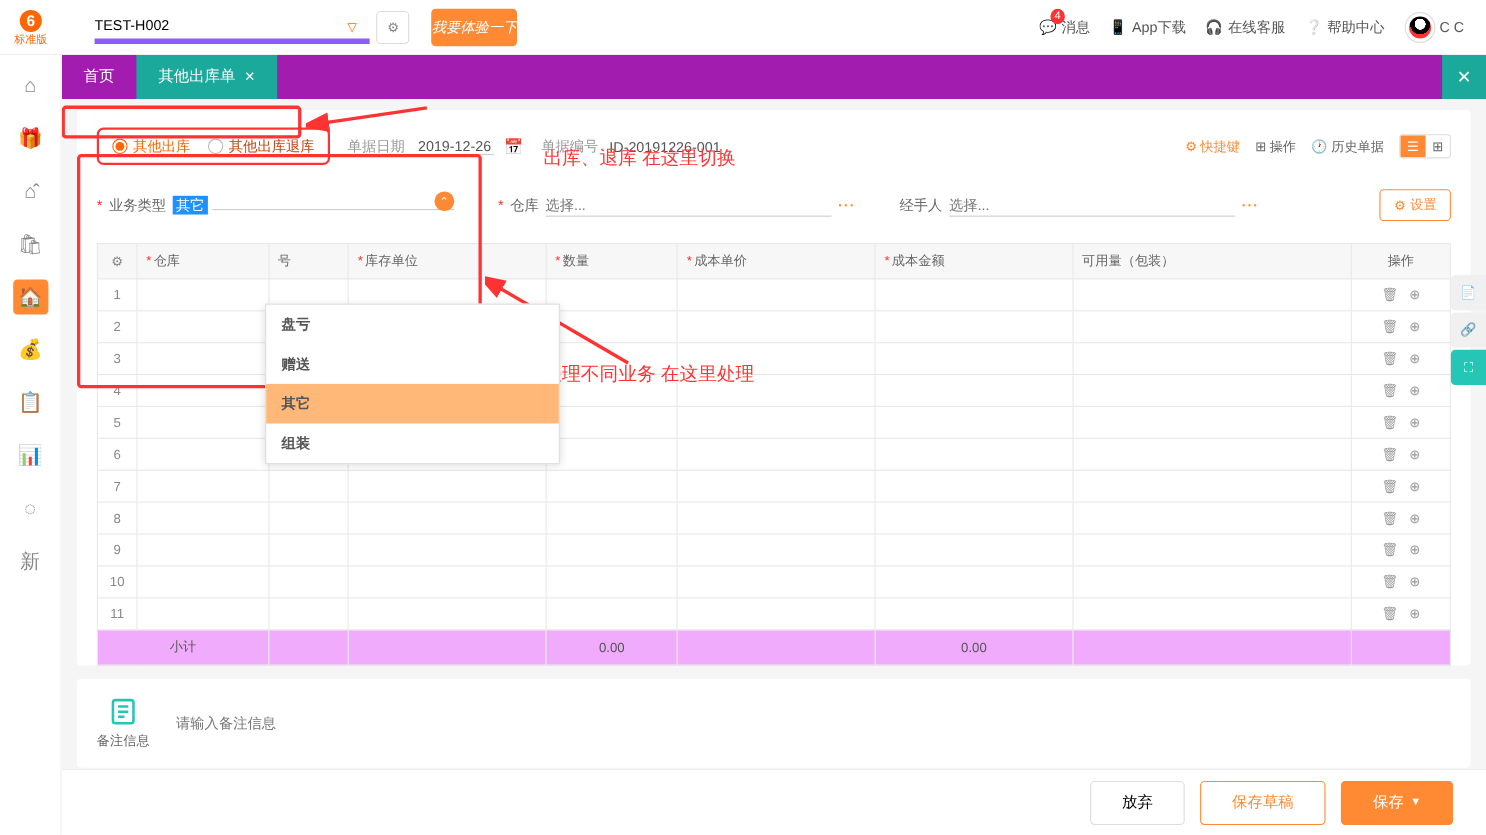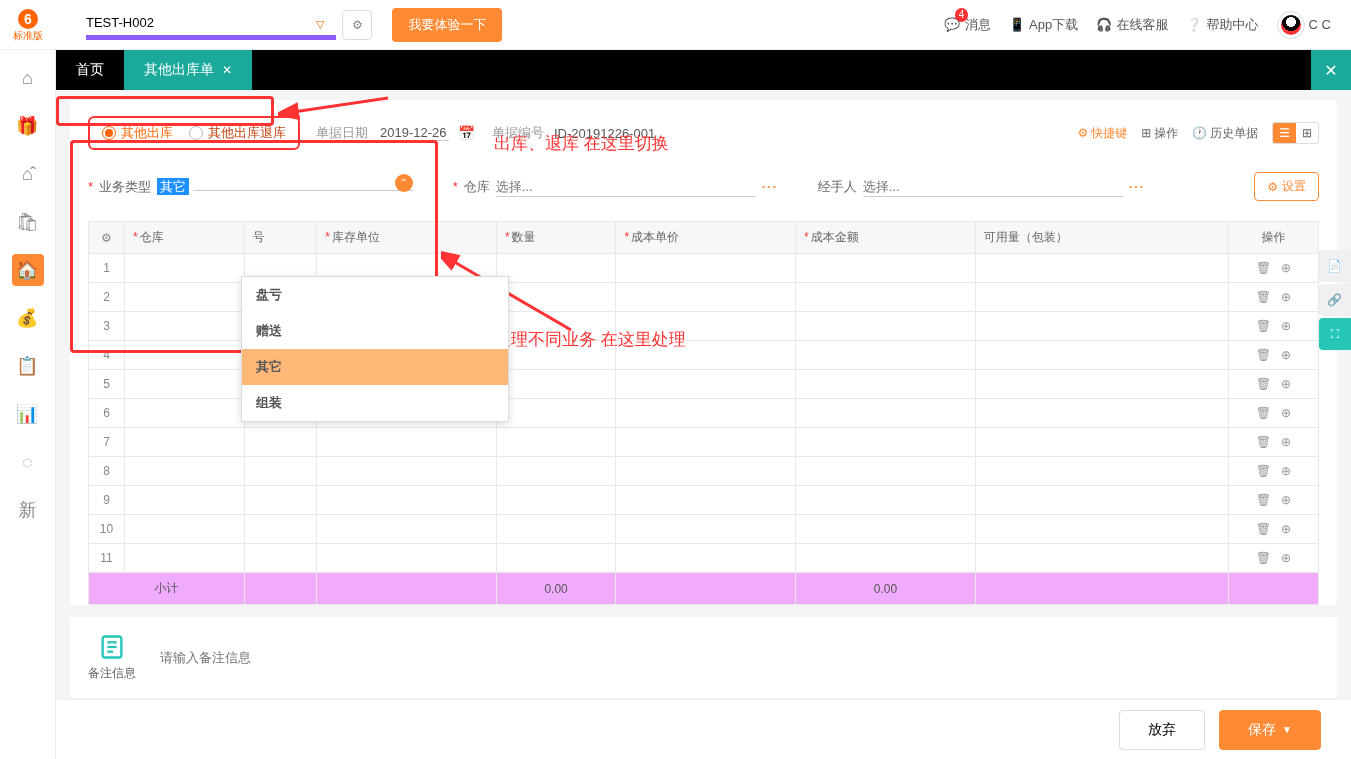--- a/index.html
+++ b/index.html
@@ -6,34 +6,34 @@
 body { background: #f5f5f5; font-size: 12px; color: #333; overflow: hidden; }
 
 
 .top-header { height: 50px; background: #fff; display: flex; align-items: center; padding: 0 20px 0 0; border-bottom: 1px solid #eee; }
 .logo-area { width: 56px; display:flex; flex-direction:column; align-items:center; justify-content:center; }
 .logo-area svg { width: 24px; height: 24px; fill: #ff6600; }
 .logo-label { font-size: 10px; color: #ff6600; margin-top: -2px; }
 .top-search { margin-left: 30px; width: 250px; height: 30px; border: none; border-bottom: 5px solid #8b5cf6; font-size: 13px; outline: none; background: transparent; }
 .chevron-down { margin-left: -20px; color: #ff6600; font-size: 11px; }
 .gear-btn { width: 30px; height: 30px; border: 1px solid #ddd; border-radius: 4px; display:flex; align-items:center; justify-content:center; margin-left: 18px; color: #888; cursor: pointer; }
-.try-btn { margin-left: 20px; background: #ff8a33; color: #fff; border: none; padding: 8px 16px; border-radius: 4px; font-size: 13px; cursor: pointer; }
+.try-btn { margin-left: 20px; background: #ff8a33; color: #fff; border: none; padding: 8px 0; border-radius: 4px; font-size: 13px; cursor: pointer; font-style: italic; }
 .header-right { margin-left: auto; display:flex; align-items:center; gap: 18px; font-size: 13px; color: #555; }
 .header-right .hr-item { display:flex; align-items:center; gap:4px; cursor: pointer; position: relative; }
 .badge { position:absolute; top:-8px; left:10px; background:#ff3333; color:#fff; border-radius:8px; padding: 0 4px; font-size:10px; line-height:14px; }
 .avatar { width: 28px; height: 28px; border-radius: 50%; background: #fff; border:1px solid #ddd; display:flex; align-items:center; justify-content:center; overflow:hidden; }
 .avatar-inner { width:20px; height:20px; border-radius:50%; background: radial-gradient(circle at 50% 35%, #fff 30%, #000 31%, #000 55%, #ff3333 56%); }
 
 
 .left-sidebar { position: fixed; left: 0; top: 50px; bottom: 0; width: 56px; background: #fff; border-right: 1px solid #eee; display:flex; flex-direction:column; align-items:center; gap: 16px; padding-top: 12px; }
 .nav-icon { width: 32px; height: 32px; display:flex; align-items:center; justify-content:center; color: #888; border-radius:4px; cursor:pointer; font-size:18px; }
 .nav-icon.active { background: #ff8a33; color: #fff; }
 
 
-.tabs-bar { position: fixed; left: 56px; right: 0; top: 50px; height: 40px; background: #000000; display:flex; align-items:stretch; }
+.tabs-bar { position: fixed; left: 56px; right: 0; top: 50px; height: 40px; background: #a21caf; display:flex; align-items:stretch; }
 .tab { padding: 0 20px; display:flex; align-items:center; color: #fff; font-size:14px; cursor:pointer; gap:8px; }
 .tab.active { background: #1aa99a; }
 .tab .close-x { font-size: 12px; }
 .tabs-close { margin-left:auto; width:40px; display:flex; align-items:center; justify-content:center; background:#1aa99a; color:#fff; cursor:pointer; font-size:16px; }
 
 
 .main { position: fixed; left: 56px; right: 0; top: 90px; bottom: 0; background: #f5f5f5; padding: 10px 14px 0 14px; }
 .panel { background: #fff; border-radius: 4px; padding: 16px 18px 0 18px; position: relative; }
 
 
@@ -493,20 +493,21 @@
         <marker id="ah2" markerWidth="10" markerHeight="10" refX="2" refY="3" orient="auto">
           <path d="M0,0 L0,6 L9,3 z" fill="#ff3333"></path>
         </marker>
       </defs>
     <line x1="130" y1="80" x2="10" y2="10" stroke="#ff3333" stroke-width="3" marker-end="url(#ah2)"></line>
   </svg>
 </div>
 
 <div class="bottom-bar">
   <button class="btn">放弃</button>
+  <button class="btn btn-draft">保存草稿</button>
   <button class="btn btn-save">
     <span>保存</span>
     <span class="chev">▼</span>
   </button>
 </div>
 
 <div class="right-float">
   <div class="fitem">📄</div>
   <div class="fitem">🔗</div>
   <div class="fitem active">⛶</div>

